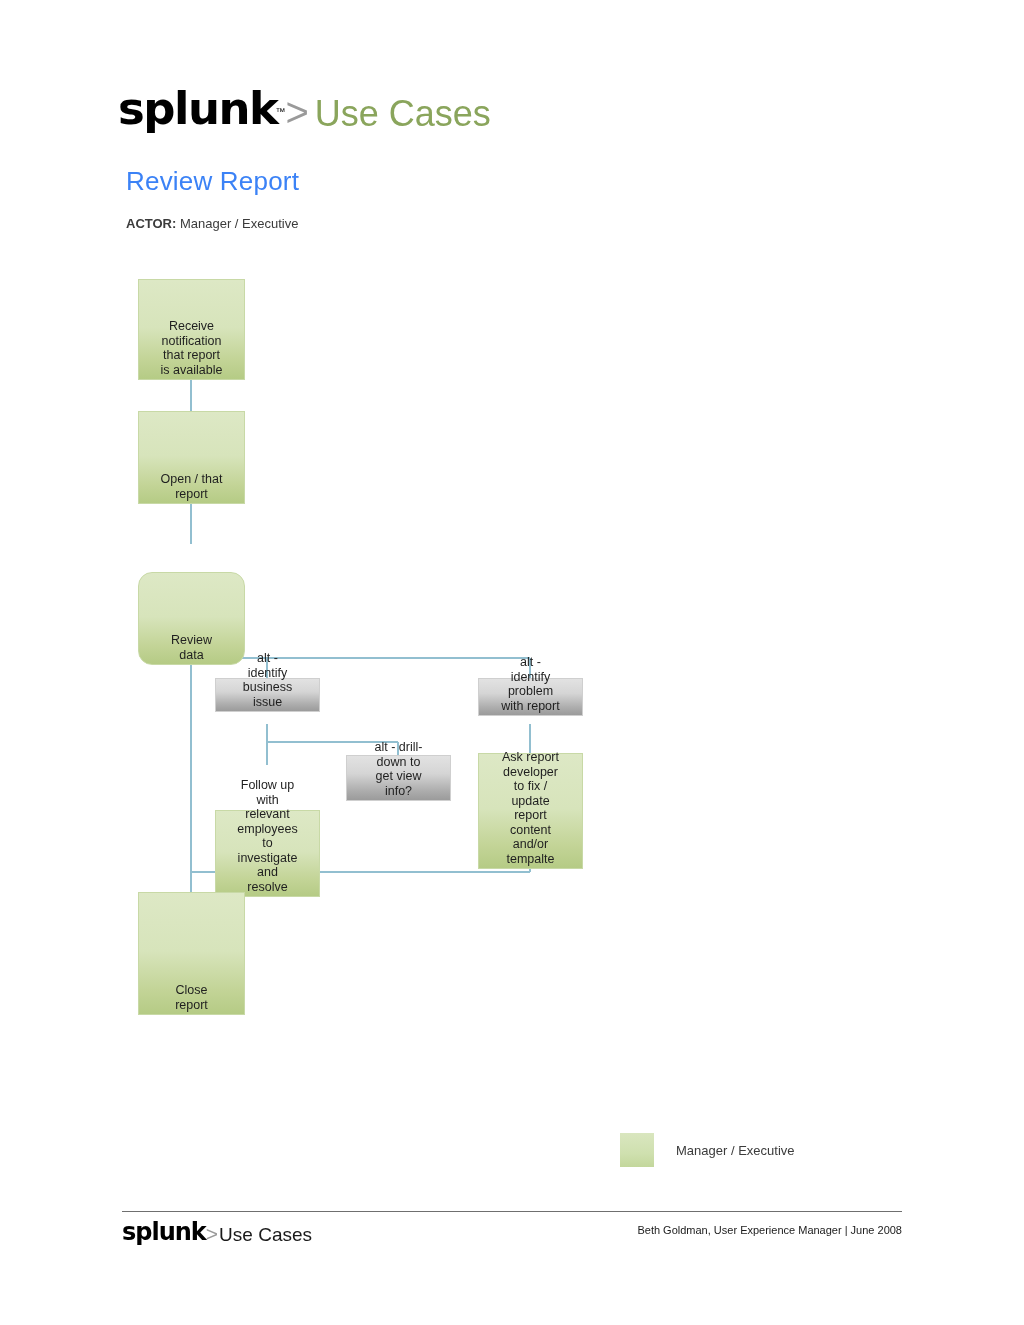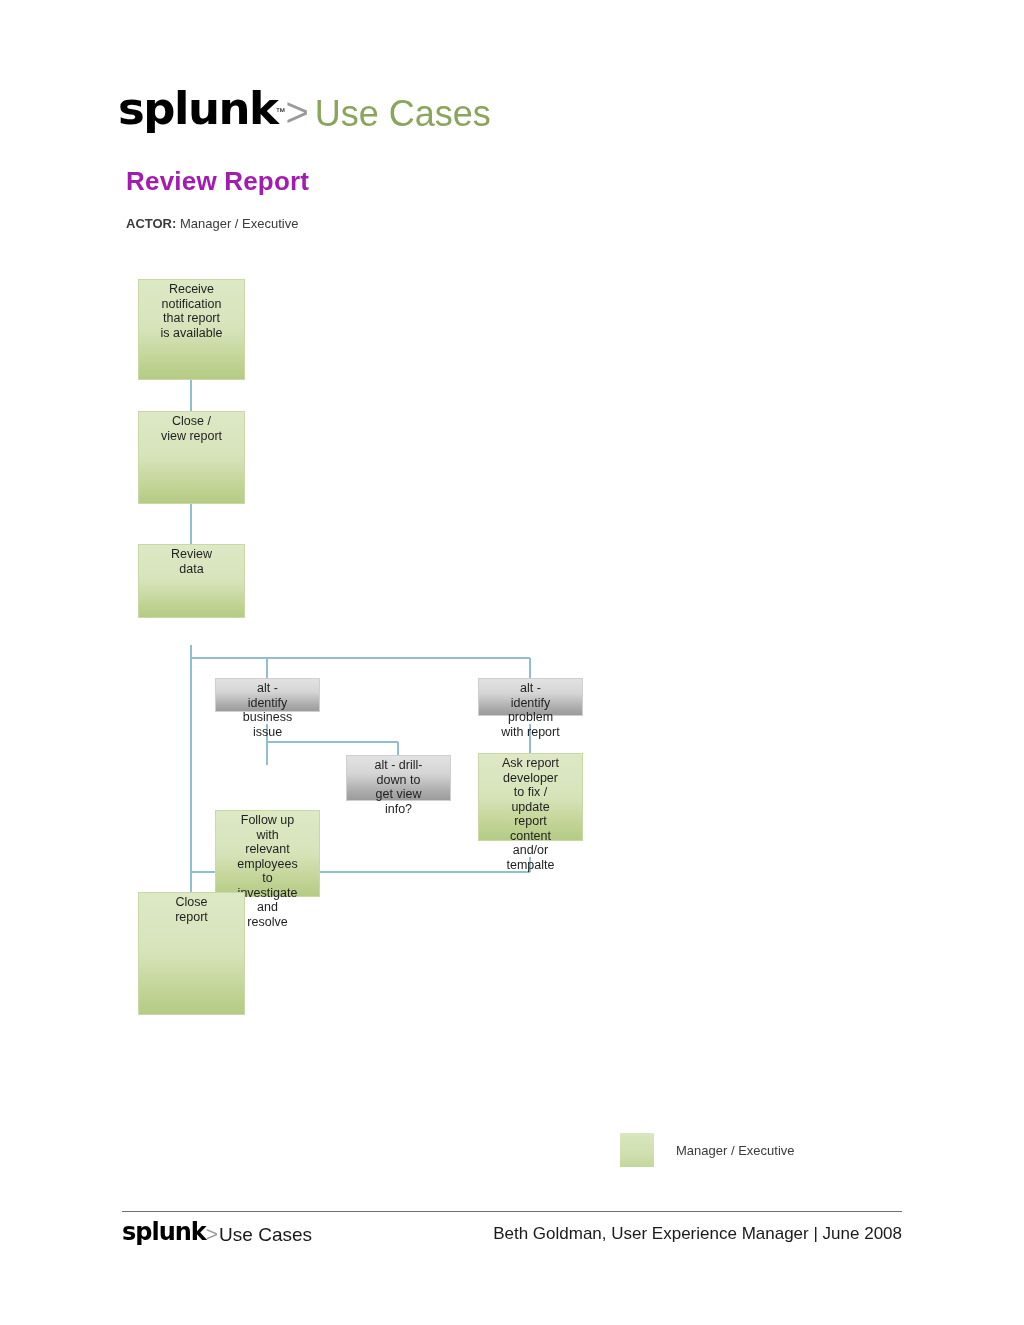--- a/index.html
+++ b/index.html
@@ -53,22 +53,22 @@
     font-weight: normal;
   }
   #header-logo .logo-usecases { font-size: 36px; letter-spacing: 0px; }
 
   
   #page-title {
     position: absolute;
     left: 126px;
     top: 166px;
     font-size: 26px;
-    font-weight: bold;
-    color: #a21caf;
+    font-weight: normal;
+    color: #3b82f6;
     letter-spacing: 0.2px;
   }
   #actor-line {
     position: absolute;
     left: 126px;
     top: 216px;
     font-size: 13px;
     color: #3b3b3b;
   }
   #actor-line .actor-label { font-weight: bold; }
@@ -83,21 +83,21 @@
   }
   #connectors {
     position: absolute;
     left: 0;
     top: 0;
   }
   .node {
     position: absolute;
     box-sizing: border-box;
     display: flex;
-    align-items: flex-start;
+    align-items: flex-end;
     justify-content: center;
     text-align: center;
     font-family: "Liberation Sans", sans-serif;
     font-size: 12.5px;
     line-height: 14.5px;
     color: #1f1f1f;
     padding: 2px 20px;
   }
   .node-green {
     background: linear-gradient(to bottom, #dde8c5 0%, #d7e4bb 48%, #c3d497 80%, #b5cb85 100%);
@@ -137,21 +137,21 @@
     background: #6f6f6f;
   }
   #footer-logo { left: 122px; top: 1218px; }
   #footer-logo .logo-splunk { font-size: 24px; letter-spacing: -1px; }
   #footer-logo .logo-chevron { font-size: 21px; margin-left: 0px; margin-right: 1px; }
   #footer-logo .logo-usecases { font-size: 19px; color: #1a1a1a; }
   #footer-credit {
     position: absolute;
     right: 122px;
     top: 1224px;
-    font-size: 17px;
+    font-size: 11px;
     color: #1a1a1a;
     white-space: nowrap;
   }
 </style>
 </head>
 <body>
 
 <div id="page">
 
   <div class="logo-wrap" id="header-logo">
@@ -204,44 +204,44 @@
 
         <path d="M191,872 L191,892"></path>
       </g>
     </svg>
 
     <div class="node node-green" style="left:138px; top:279px; width:107px; height:101px;">
       <span>Receive notification that report is available</span>
     </div>
 
     <div class="node node-green" style="left:138px; top:411px; width:107px; height:93px;">
-      <span>Close / view report</span>
-    </div>
-
-    <div class="node node-green" style="left:138px; top:544px; width:107px; height:74px;">
+      <span>Open / that report</span>
+    </div>
+
+    <div class="node node-green" style="left:138px; top:572px; width:107px; height:93px;border-radius:14px;">
       <span>Review data</span>
     </div>
 
     <div class="node node-gray" style="left:215px; top:678px; width:105px; height:34px;">
       <span>alt - identify business issue</span>
     </div>
 
     <div class="node node-gray" style="left:478px; top:678px; width:105px; height:38px;">
       <span>alt - identify problem with report</span>
     </div>
 
     <div class="node node-green" style="left:215px; top:765px; width:105px; height:87px;margin-top:45px;">
       <span>Follow up with relevant employees to investigate and resolve</span>
     </div>
 
     <div class="node node-gray" style="left:346px; top:755px; width:105px; height:46px;">
       <span>alt - drill-down to get view info?</span>
     </div>
 
-    <div class="node node-green" style="left:478px; top:753px; width:105px; height:88px;">
+    <div class="node node-green" style="left:478px; top:753px; width:105px; height:116px;">
       <span>Ask report developer to fix / update report content and/or tempalte</span>
     </div>
 
     <div class="node node-green" style="left:138px; top:892px; width:107px; height:123px;">
       <span>Close report</span>
     </div>
 
   </div>
 
   <div id="legend">

